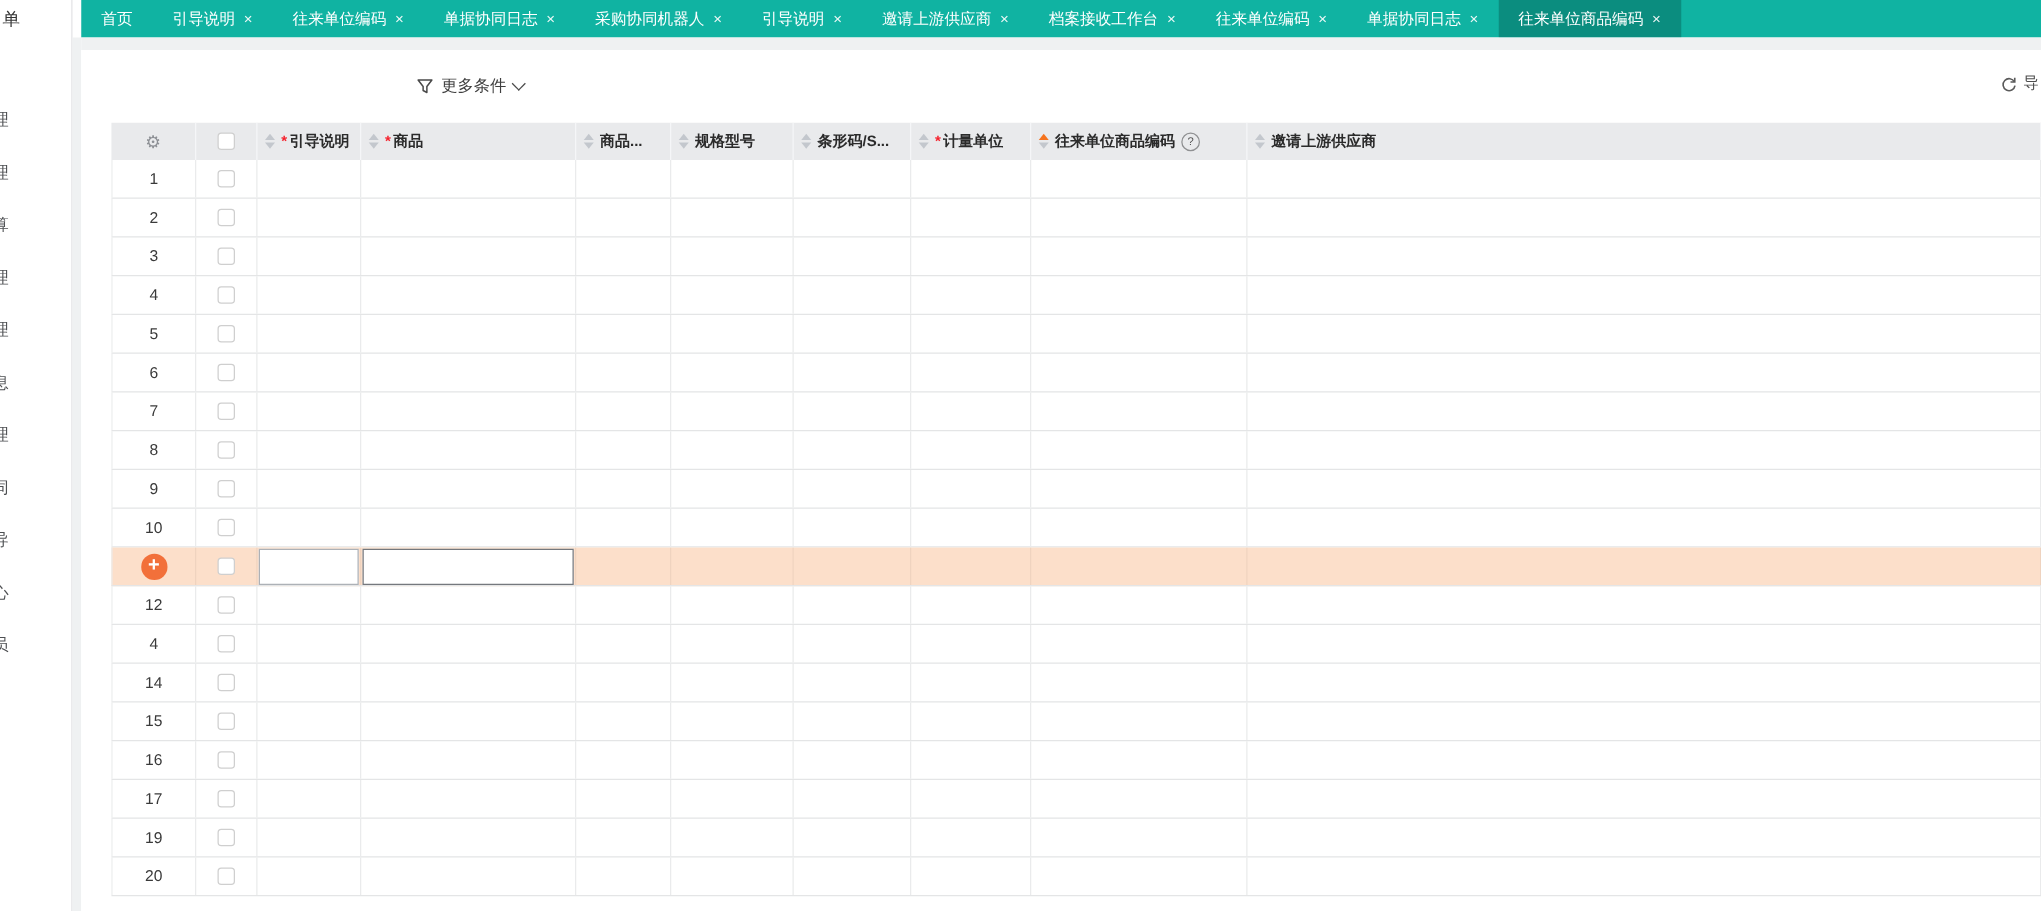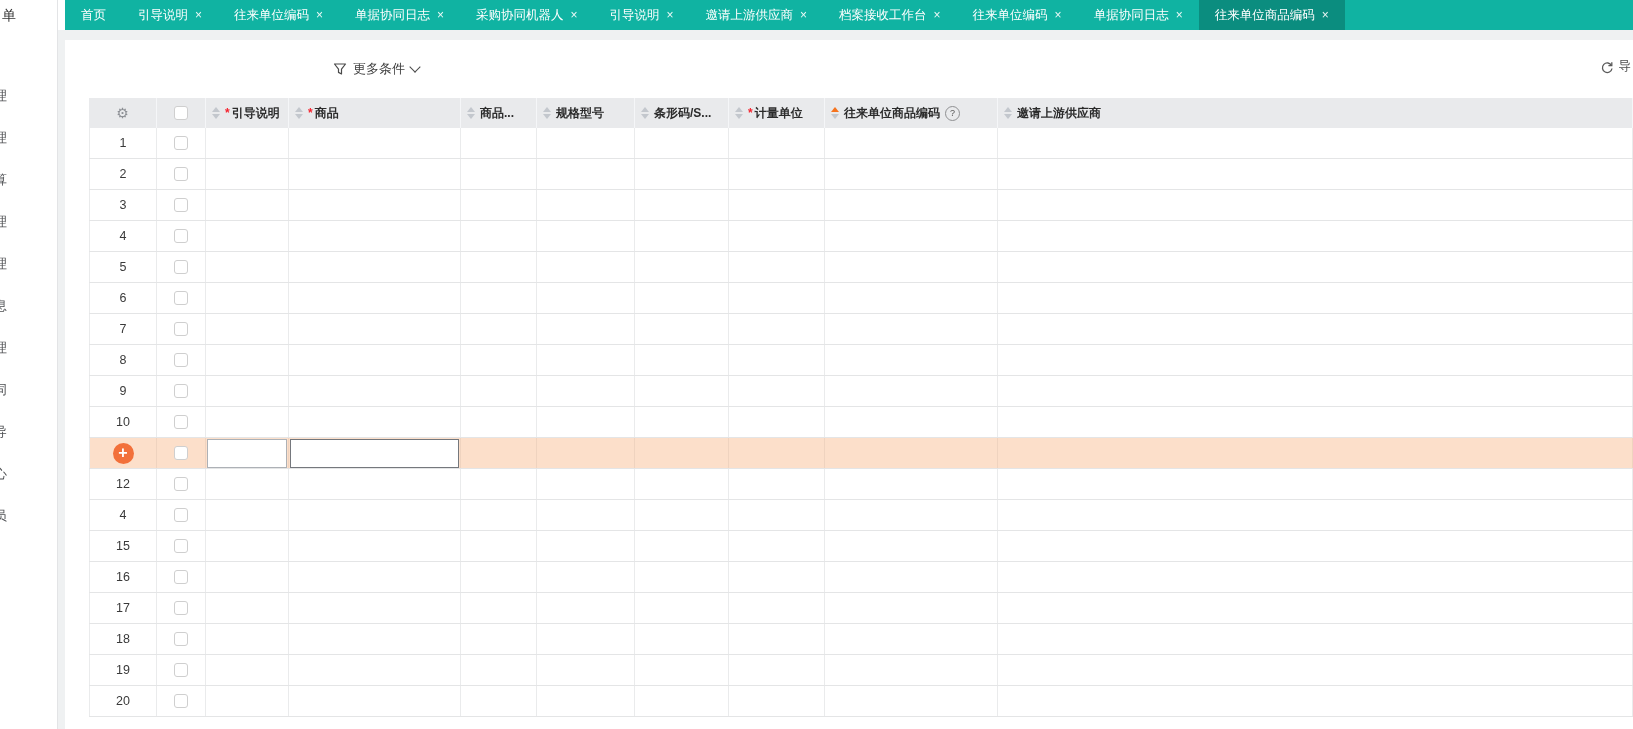--- a/index.html
+++ b/index.html
@@ -409,20 +409,34 @@
             <div class="td" style="width: 83px; flex: 0 0 83px;"></div>
             <div class="td" style="width: 172px; flex: 0 0 172px;"></div>
             <div class="td" style="width: 76px; flex: 0 0 76px;"></div>
             <div class="td" style="width: 98px; flex: 0 0 98px;"></div>
             <div class="td" style="width: 94px; flex: 0 0 94px;"></div>
             <div class="td" style="width: 96px; flex: 0 0 96px;"></div>
             <div class="td" style="width: 173px; flex: 0 0 173px;"></div>
             <div class="td" style="flex: 1 1 0%;"></div>
           </div>
           <div class="tr">
+            <div class="td first" style="width: 68px; flex: 0 0 68px;">14</div>
+            <div class="td" style="width: 49px; flex: 0 0 49px;">
+              <span class="cb"></span>
+            </div>
+            <div class="td" style="width: 83px; flex: 0 0 83px;"></div>
+            <div class="td" style="width: 172px; flex: 0 0 172px;"></div>
+            <div class="td" style="width: 76px; flex: 0 0 76px;"></div>
+            <div class="td" style="width: 98px; flex: 0 0 98px;"></div>
+            <div class="td" style="width: 94px; flex: 0 0 94px;"></div>
+            <div class="td" style="width: 96px; flex: 0 0 96px;"></div>
+            <div class="td" style="width: 173px; flex: 0 0 173px;"></div>
+            <div class="td" style="flex: 1 1 0%;"></div>
+          </div>
+          <div class="tr">
             <div class="td first" style="width: 68px; flex: 0 0 68px;">15</div>
             <div class="td" style="width: 49px; flex: 0 0 49px;">
               <span class="cb"></span>
             </div>
             <div class="td" style="width: 83px; flex: 0 0 83px;"></div>
             <div class="td" style="width: 172px; flex: 0 0 172px;"></div>
             <div class="td" style="width: 76px; flex: 0 0 76px;"></div>
             <div class="td" style="width: 98px; flex: 0 0 98px;"></div>
             <div class="td" style="width: 94px; flex: 0 0 94px;"></div>
             <div class="td" style="width: 96px; flex: 0 0 96px;"></div>
@@ -438,34 +452,20 @@
             <div class="td" style="width: 172px; flex: 0 0 172px;"></div>
             <div class="td" style="width: 76px; flex: 0 0 76px;"></div>
             <div class="td" style="width: 98px; flex: 0 0 98px;"></div>
             <div class="td" style="width: 94px; flex: 0 0 94px;"></div>
             <div class="td" style="width: 96px; flex: 0 0 96px;"></div>
             <div class="td" style="width: 173px; flex: 0 0 173px;"></div>
             <div class="td" style="flex: 1 1 0%;"></div>
           </div>
           <div class="tr">
             <div class="td first" style="width: 68px; flex: 0 0 68px;">17</div>
-            <div class="td" style="width: 49px; flex: 0 0 49px;">
-              <span class="cb"></span>
-            </div>
-            <div class="td" style="width: 83px; flex: 0 0 83px;"></div>
-            <div class="td" style="width: 172px; flex: 0 0 172px;"></div>
-            <div class="td" style="width: 76px; flex: 0 0 76px;"></div>
-            <div class="td" style="width: 98px; flex: 0 0 98px;"></div>
-            <div class="td" style="width: 94px; flex: 0 0 94px;"></div>
-            <div class="td" style="width: 96px; flex: 0 0 96px;"></div>
-            <div class="td" style="width: 173px; flex: 0 0 173px;"></div>
-            <div class="td" style="flex: 1 1 0%;"></div>
-          </div>
-          <div class="tr">
-            <div class="td first" style="width: 68px; flex: 0 0 68px;">18</div>
             <div class="td" style="width: 49px; flex: 0 0 49px;">
               <span class="cb"></span>
             </div>
             <div class="td" style="width: 83px; flex: 0 0 83px;"></div>
             <div class="td" style="width: 172px; flex: 0 0 172px;"></div>
             <div class="td" style="width: 76px; flex: 0 0 76px;"></div>
             <div class="td" style="width: 98px; flex: 0 0 98px;"></div>
             <div class="td" style="width: 94px; flex: 0 0 94px;"></div>
             <div class="td" style="width: 96px; flex: 0 0 96px;"></div>
             <div class="td" style="width: 173px; flex: 0 0 173px;"></div>

